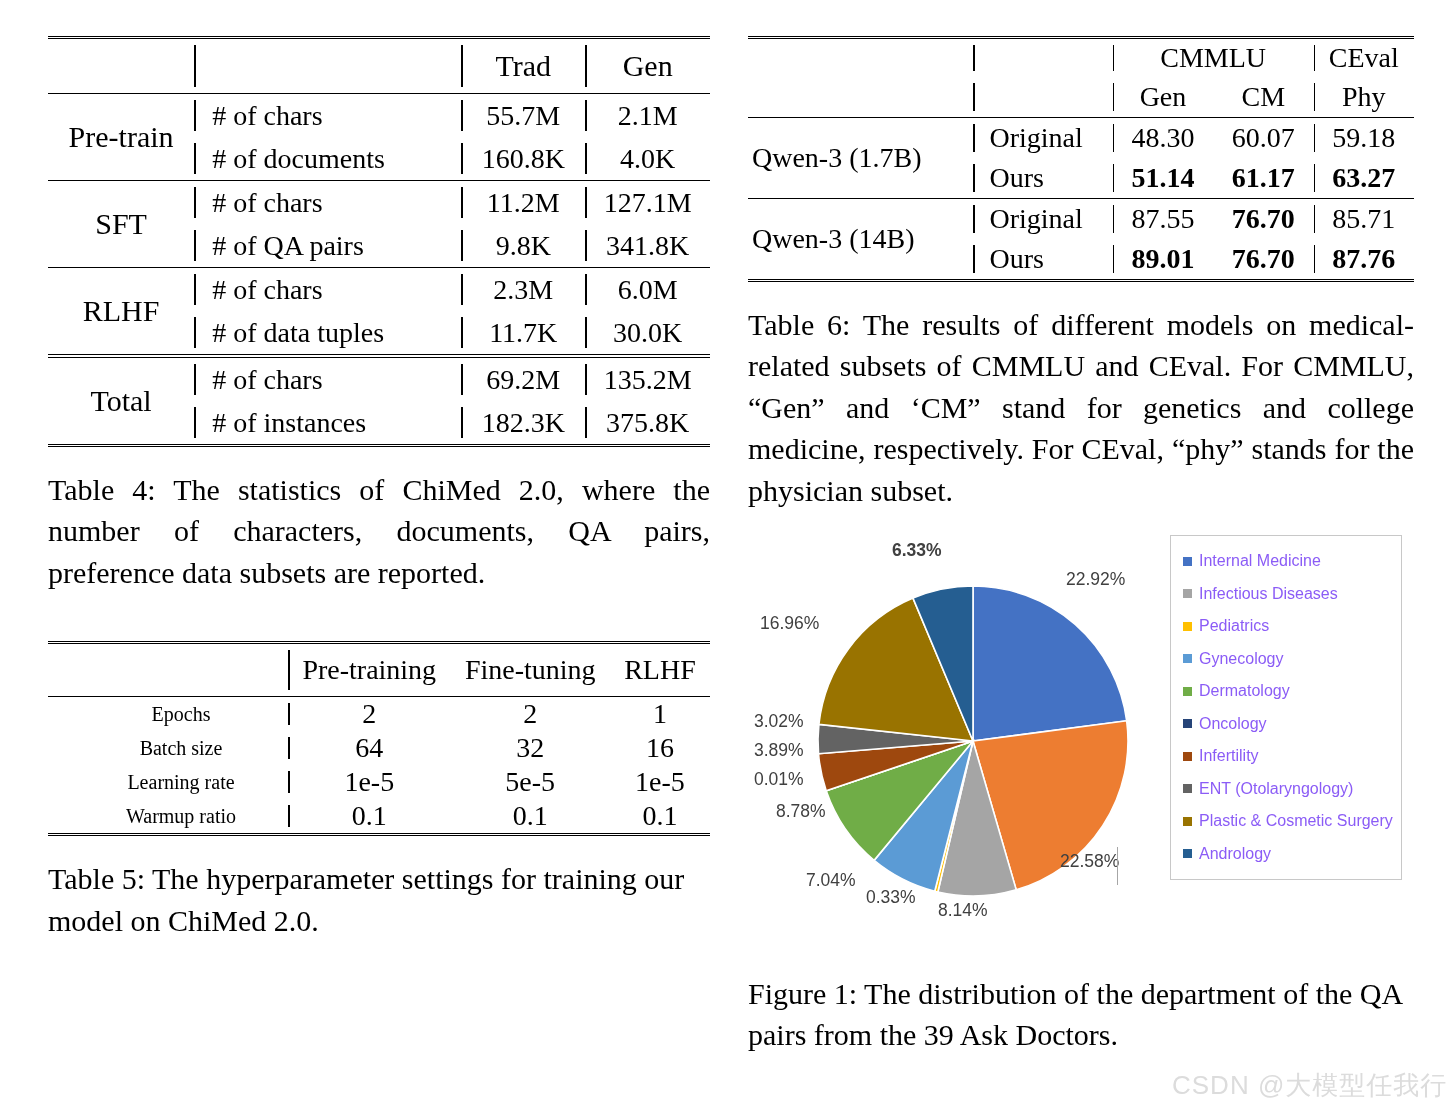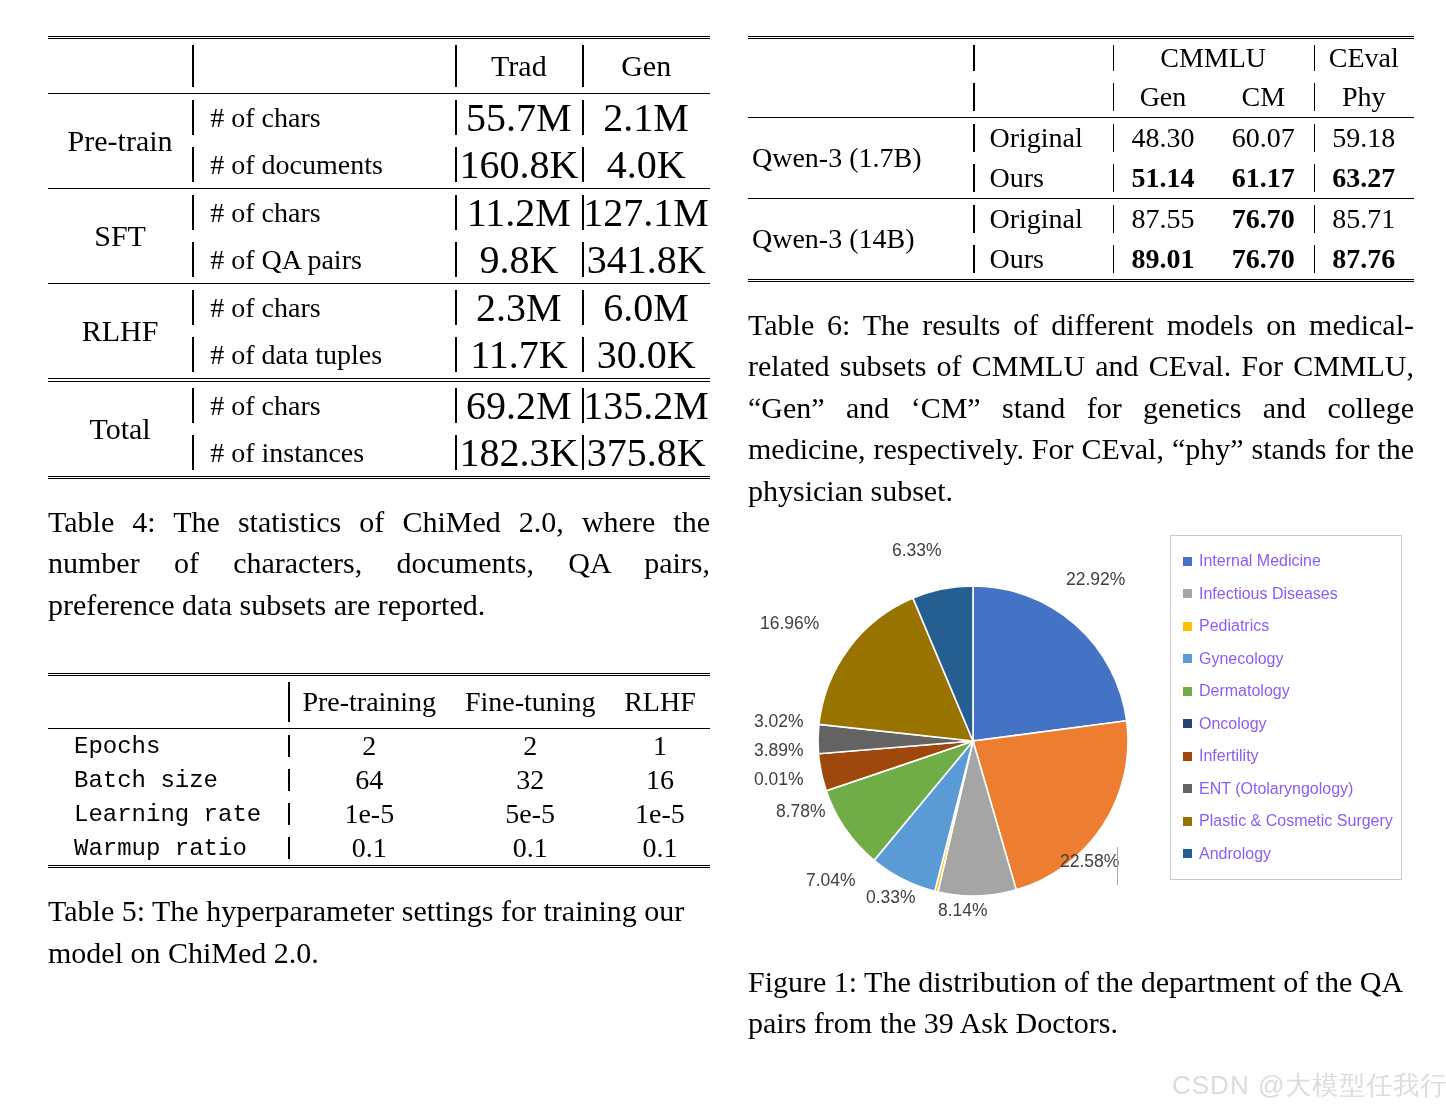--- a/index.html
+++ b/index.html
@@ -59,21 +59,21 @@
     text-align: center;
     width: 150px;
   }
   #table4 .metric-cell {
     font-size: 28px;
     text-align: left;
     padding-left: 18px;
     height: 43px;
   }
   #table4 .num-cell {
-    font-size: 40px;
+    font-size: 28px;
     text-align: center;
     height: 43px;
   }
   #table4 .c-trad { width: 128px; }
   #table4 .c-gen  { width: 128px; }
   #table4 .c-metric { width: 256px; }
 
   
   .vsep {
     position: relative;
@@ -90,26 +90,25 @@
 
   
   #table5 { margin-top: 0; }
   #table5 .hdr-cell {
     height: 52px;
     font-size: 28px;
     text-align: center;
     padding: 0 14px;
   }
   #table5 .row-label {
-    font-size: 24px;
-    text-align: left;
+    font-size: 20px;
+    text-align: center;
     padding-left: 26px;
     height: 34px;
     width: 200px;
-    font-family: Liberation Mono, monospace;
   }
   #table5 .num-cell {
     font-size: 28px;
     text-align: center;
     height: 34px;
   }
 
   
   #table6 { margin-top: 36px; }
   #table6 .sup-cell {
@@ -407,21 +406,21 @@
           <div class="pct-label" style="left: 318px; top: 40px;">22.92%</div>
           <div class="pct-label" style="left: 312px; top: 322px;">22.58%</div>
           <div class="pct-label" style="left: 190px; top: 371px;">8.14%</div>
           <div class="pct-label" style="left: 118px; top: 358px;">0.33%</div>
           <div class="pct-label" style="left: 58px; top: 341px;">7.04%</div>
           <div class="pct-label" style="left: 28px; top: 272px;">8.78%</div>
           <div class="pct-label" style="left: 6px; top: 240px;">0.01%</div>
           <div class="pct-label" style="left: 6px; top: 211px;">3.89%</div>
           <div class="pct-label" style="left: 6px; top: 182px;">3.02%</div>
           <div class="pct-label" style="left: 12px; top: 84px;">16.96%</div>
-          <div class="pct-label" style="left: 144px; top: 11px;">6.33%</div>
+          <div class="pct-label" style="left: 144px; top: 11px; font-weight: bold;">6.33%</div>
         </div>
       <div class="leader" style="left:369px; top:318px; height:38px;"></div>
 
       <div id="legend">
           <div class="legend-item">
             <span class="legend-swatch" style="background: rgb(68, 114, 196);"></span>
             <span class="legend-label">Internal Medicine</span>
           </div>
           <div class="legend-item">
             <span class="legend-swatch" style="background: rgb(165, 165, 165);"></span>
@@ -455,17 +454,17 @@
             <span class="legend-swatch" style="background: rgb(153, 115, 0);"></span>
             <span class="legend-label">Plastic &amp; Cosmetic Surgery</span>
           </div>
           <div class="legend-item">
             <span class="legend-swatch" style="background: rgb(37, 94, 145);"></span>
             <span class="legend-label">Andrology</span>
           </div>
         </div>
     </div>
 
-    <div class="caption nojust" style="margin-top:32px;">Figure 1: The distribution of the department of the QA pairs from the 39 Ask Doctors.</div>
+    <div class="caption nojust" style="margin-top:44px;">Figure 1: The distribution of the department of the QA pairs from the 39 Ask Doctors.</div>
   </div>
 
   <div id="watermark">CSDN @大模型任我行</div>
 </div>
 
 </body></html>

